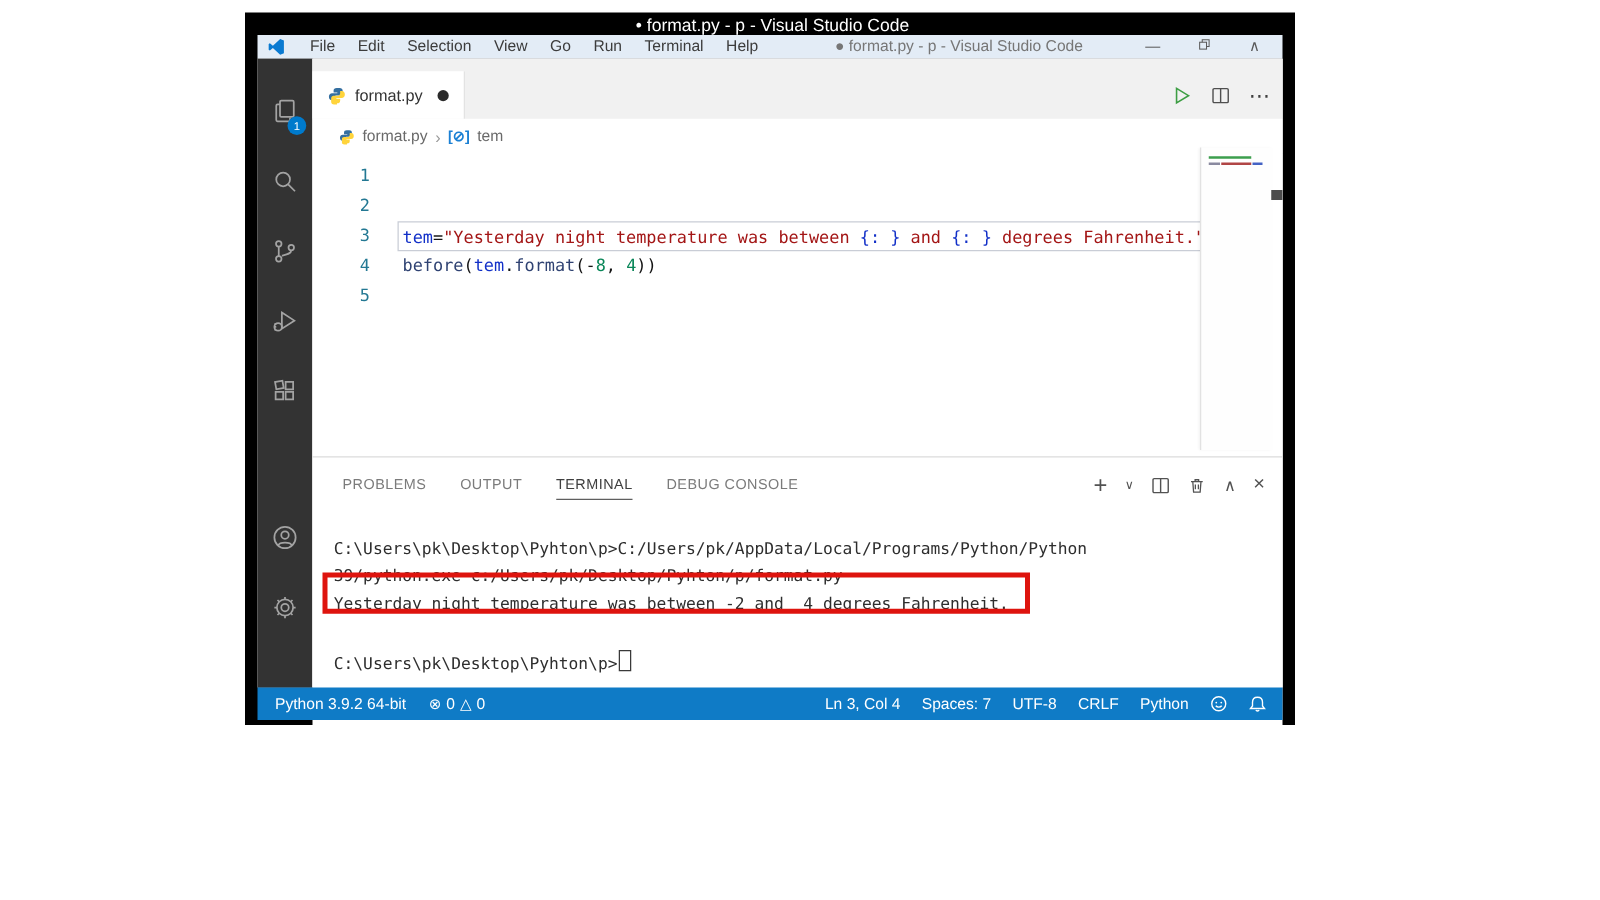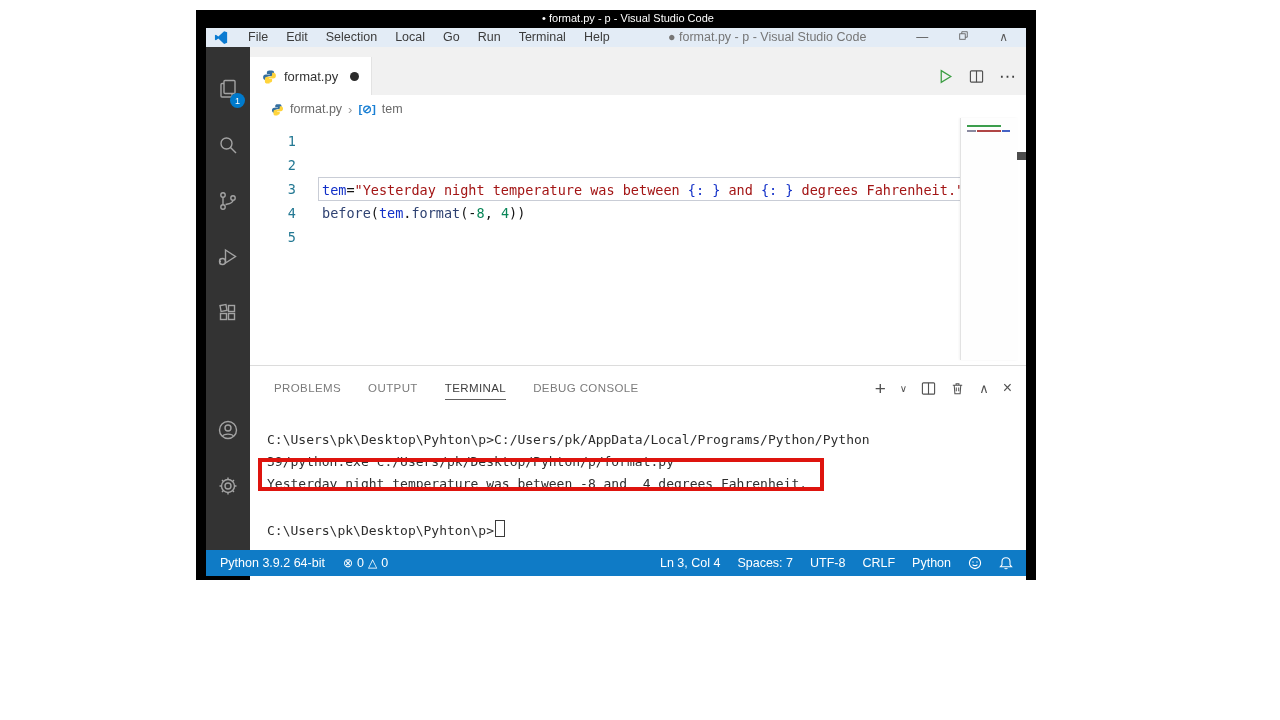--- a/index.html
+++ b/index.html
@@ -1,22 +1,22 @@
 <!DOCTYPE html>
 <html><head>
 <meta charset="utf-8">
 <style>
   html,body{margin:0;padding:0;}
   body{width:1280px;height:720px;background:#ffffff;position:relative;overflow:hidden;
        font-family:"Liberation Sans",sans-serif;}
 
   
   .frame{position:absolute;left:196px;top:10px;width:840px;height:570px;background:#000;}
-  .overlay-title{position:absolute;left:12px;top:2px;width:100%;text-align:center;color:#fff;
-                 font-size:11px;white-space:nowrap;}
+  .overlay-title{position:absolute;left:2px;top:2px;width:100%;text-align:center;color:#fff;
+                 font-size:14px;white-space:nowrap;}
 
   
   .titlebar{position:absolute;left:10px;top:18px;width:820px;height:19px;background:#e3ecf6;
             display:flex;align-items:center;}
   .vsc-logo{width:15px;height:15px;margin-left:8px;flex:0 0 auto;}
   .menus{display:flex;margin-left:10px;}
   .menu-item{font-size:12.5px;color:#3c3c3c;padding:0 9px;line-height:19px;white-space:nowrap;}
   .win-title{position:absolute;left:462px;top:0;height:19px;line-height:19px;font-size:12.5px;
              color:#767676;white-space:nowrap;}
   .win-controls{margin-left:auto;display:flex;align-items:center;gap:30px;padding-right:18px;color:#5a5a5a;}
@@ -98,21 +98,21 @@
   <div class="overlay-title">• format.py - p - Visual Studio Code</div>
 
   <div class="titlebar">
     <svg class="vsc-logo" viewBox="0 0 16 16">
       <path d="M10.8 1.2L4.6 7 2 5l-1 .5v5l1 .5 2.6-2 6.2 5.8 3.2-1.3V2.5z" fill="#0a7ad1"></path>
     </svg>
     <div class="menus" id="menus">
         <span class="menu-item">File</span>
         <span class="menu-item">Edit</span>
         <span class="menu-item">Selection</span>
-        <span class="menu-item">Local</span>
+        <span class="menu-item">View</span>
         <span class="menu-item">Go</span>
         <span class="menu-item">Run</span>
         <span class="menu-item">Terminal</span>
         <span class="menu-item">Help</span>
       </div>
     <div class="win-title">● format.py - p - Visual Studio Code</div>
     <div class="win-controls">
       <span class="wc">—</span>
       <span class="wc">
         <svg width="11" height="11" viewBox="0 0 16 16">
@@ -250,21 +250,21 @@
               <path d="M3 4.5h10M6.5 4.5V3h3v1.5M4.5 4.5l.7 9h5.6l.7-9M6.7 7v4M9.3 7v4" stroke="#525252" fill="none" stroke-width="1.1"></path>
             </svg>
             <span class="pa-up">∧</span>
             <span class="pa-close">×</span>
           </div>
         </div>
         <div class="terminal">
           <div id="terminal-lines">
               <div class="t-line"><span>C:\Users\pk\Desktop\Pyhton\p&gt;C:/Users/pk/AppData/Local/Programs/Python/Python</span></div>
               <div class="t-line"><span>39/python.exe c:/Users/pk/Desktop/Pyhton/p/format.py</span></div>
-              <div class="t-line"><span>Yesterday night temperature was between -8 and  4 degrees Fahrenheit.</span></div>
+              <div class="t-line"><span>Yesterday night temperature was between -2 and  4 degrees Fahrenheit.</span></div>
               <div class="t-line"><span></span></div>
               <div class="t-line"><span>C:\Users\pk\Desktop\Pyhton\p&gt;</span><span class="cursor"></span></div>
             </div>
           <div class="annotation-box"></div>
         </div>
       </div>
     </div>
   </div>
 
   <div class="statusbar">

